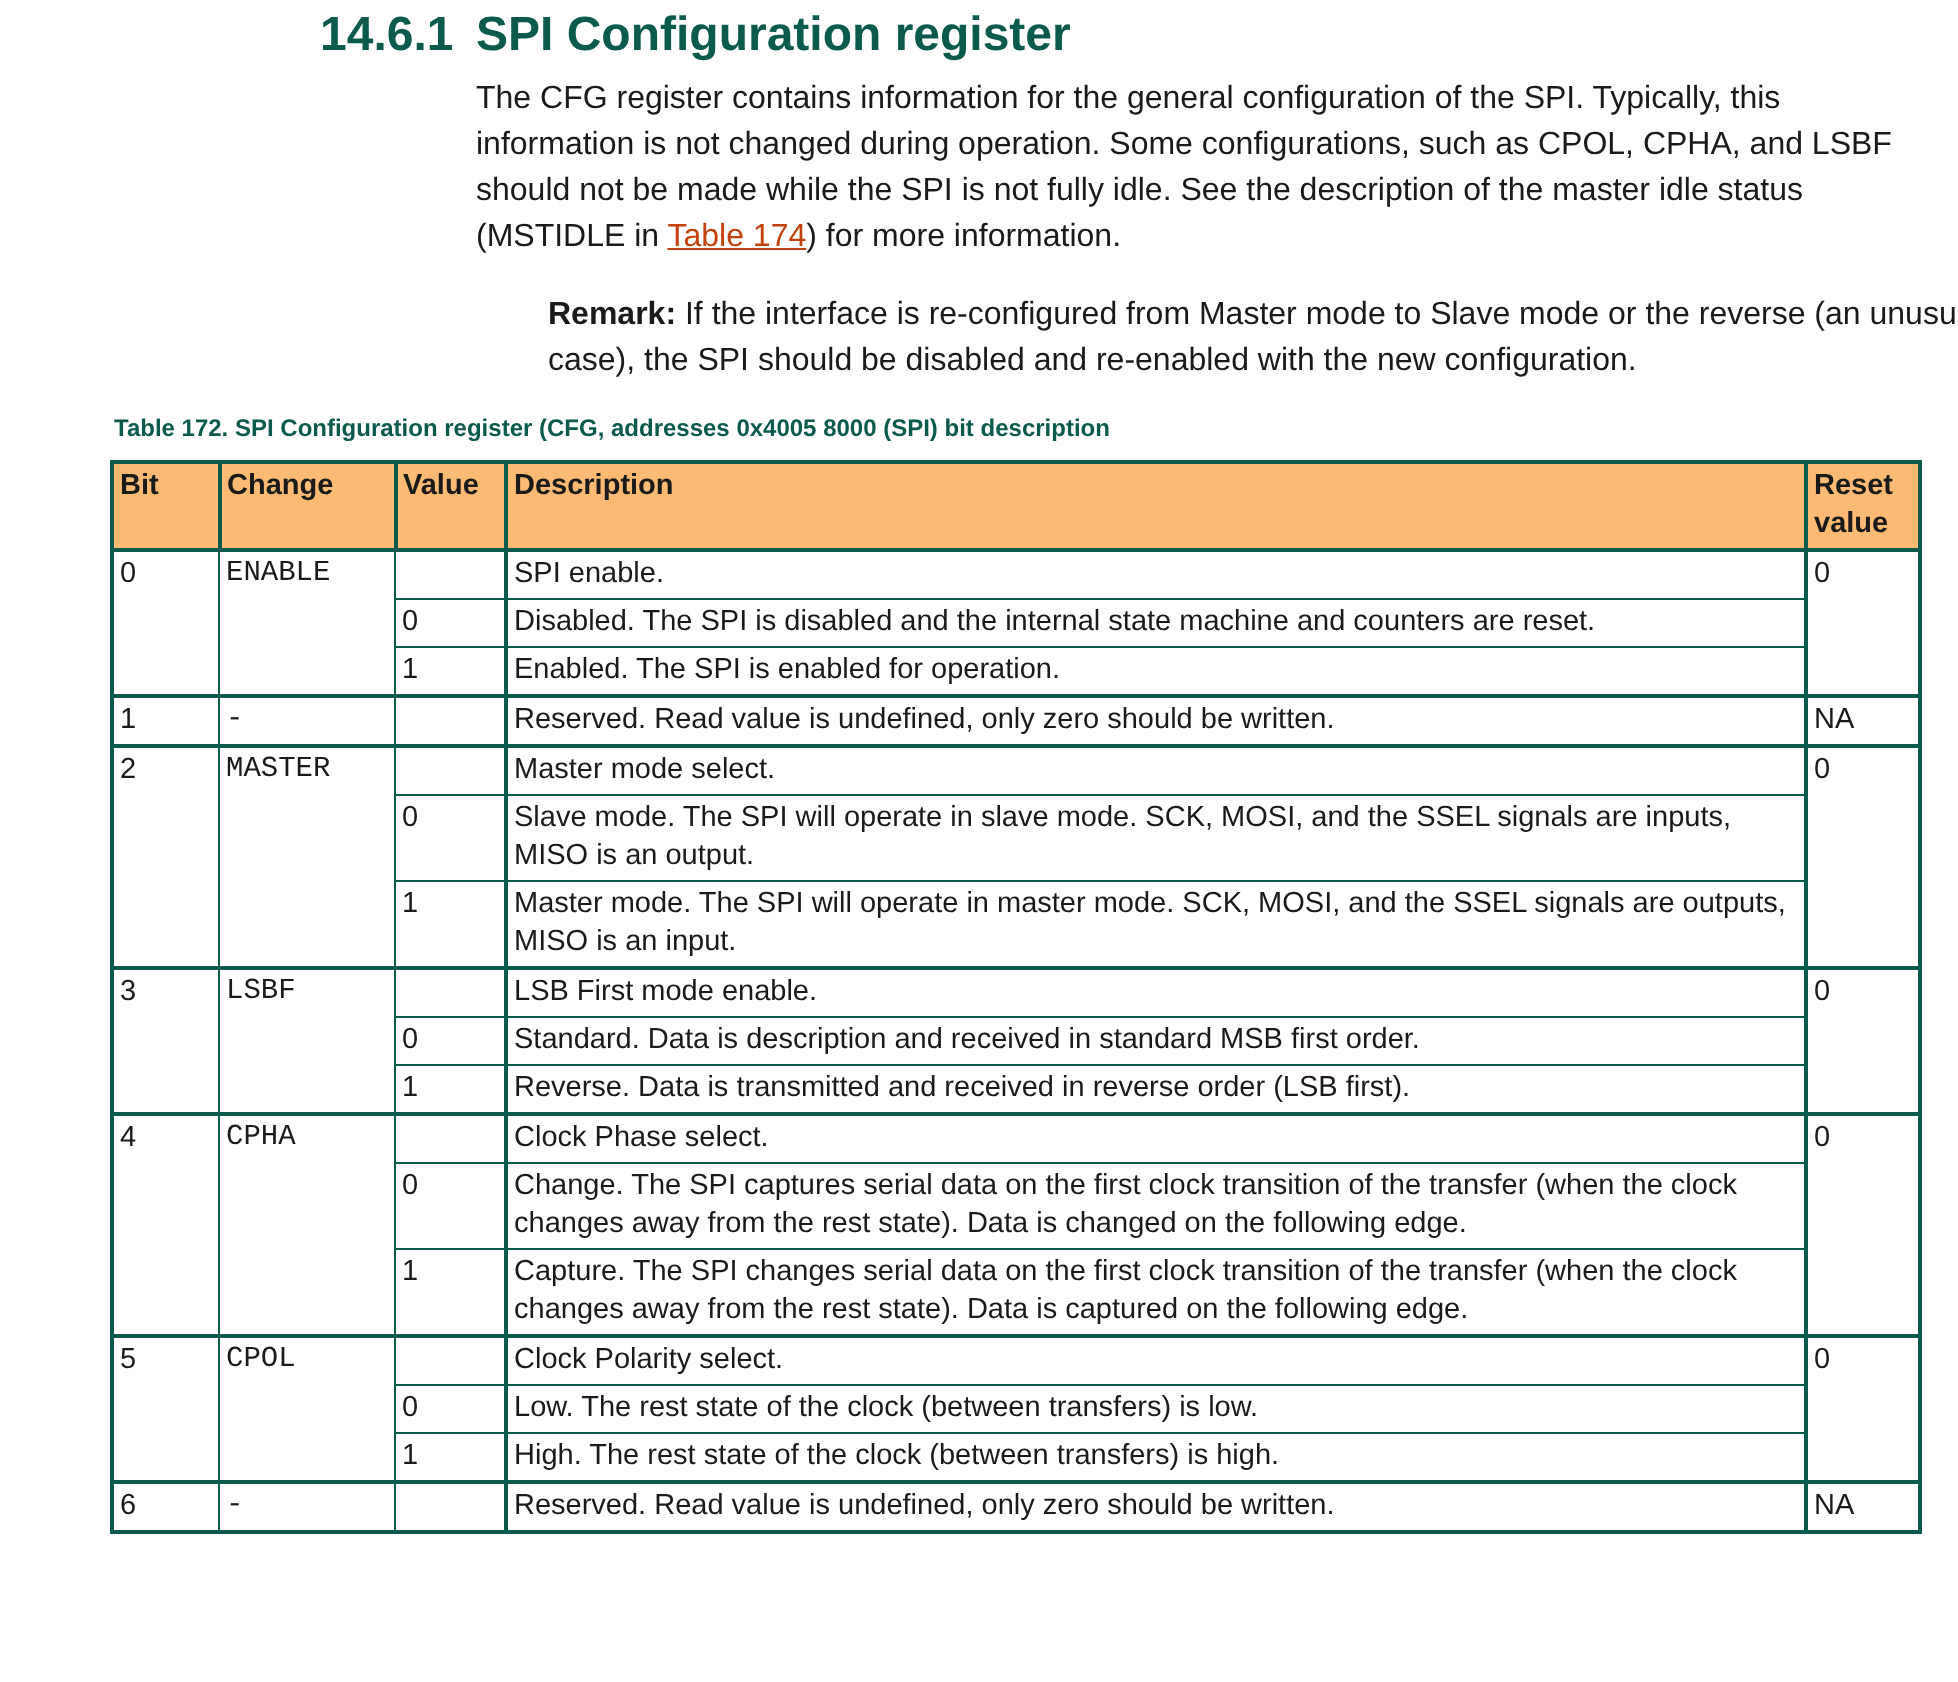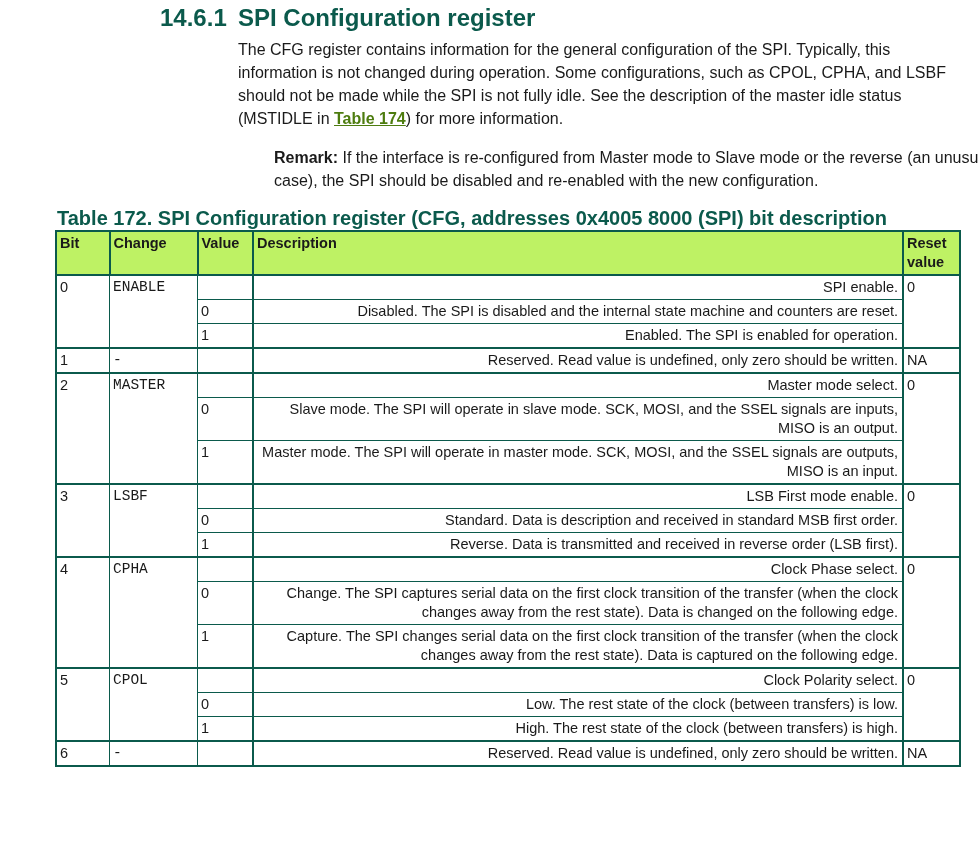--- a/index.html
+++ b/index.html
@@ -3,31 +3,31 @@
 <meta charset="utf-8">
 <style>
   html, body { margin:0; padding:0; background:#ffffff; }
   body { width:979px; height:841px; position:relative; font-family:"Liberation Sans", sans-serif; color:#1a1a1a; overflow:hidden; }
   .heading { position:absolute; left:160px; top:4px; font-size:24px; font-weight:bold; color:#0b5a4c; white-space:nowrap; }
   .heading .num { display:inline-block; width:78px; }
   .para { position:absolute; left:238px; width:725px; font-size:16px; line-height:23px; color:#1a1a1a; }
   .p1 { top:38px; }
   .p2 { top:146px;margin-left:36px; }
   .para b { font-weight:bold; }
-  .link { color:#4d7c0f; text-decoration:underline; cursor:pointer;font-weight:bold; }
-  .caption { position:absolute; left:57px; top:207px; font-size:20px; font-weight:bold; color:#0b5a4c; white-space:nowrap; }
+  .link { color:#c2410c; text-decoration:underline; cursor:pointer; }
+  .caption { position:absolute; left:57px; top:207px; font-size:12px; font-weight:bold; color:#0b5a4c; white-space:nowrap; }
   table { position:absolute; left:55px; top:230px; border-collapse:collapse; font-size:14.5px; color:#1a1a1a; }
   td, th { border:1.5px solid #0b5a4c; padding:2px 4px 2px 3px; vertical-align:top; text-align:left; line-height:19px; }
-  th { background:#bef264; font-weight:bold; height:38px; border-width:2px; }
+  th { background:#fdba74; font-weight:bold; height:38px; border-width:2px; }
   table { border:2.5px solid #0b5a4c; }
   tr.grp-start td { border-top:2.5px solid #0b5a4c; }
   td.c-bit { width:45px; }
   td.c-sym { width:80px;font-family:Liberation Mono, monospace; }
   td.c-val { width:47px; }
-  td.c-desc { width:641px;text-align:right; }
+  td.c-desc { width:641px; }
   td.c-rst { width:48px; }
   .thick-l { border-left:2.5px solid #0b5a4c !important; }
 </style>
 </head>
 <body>
 
 <div class="heading">
   <span class="num">14.6.1</span><span>SPI Configuration register</span>
 </div>
 

